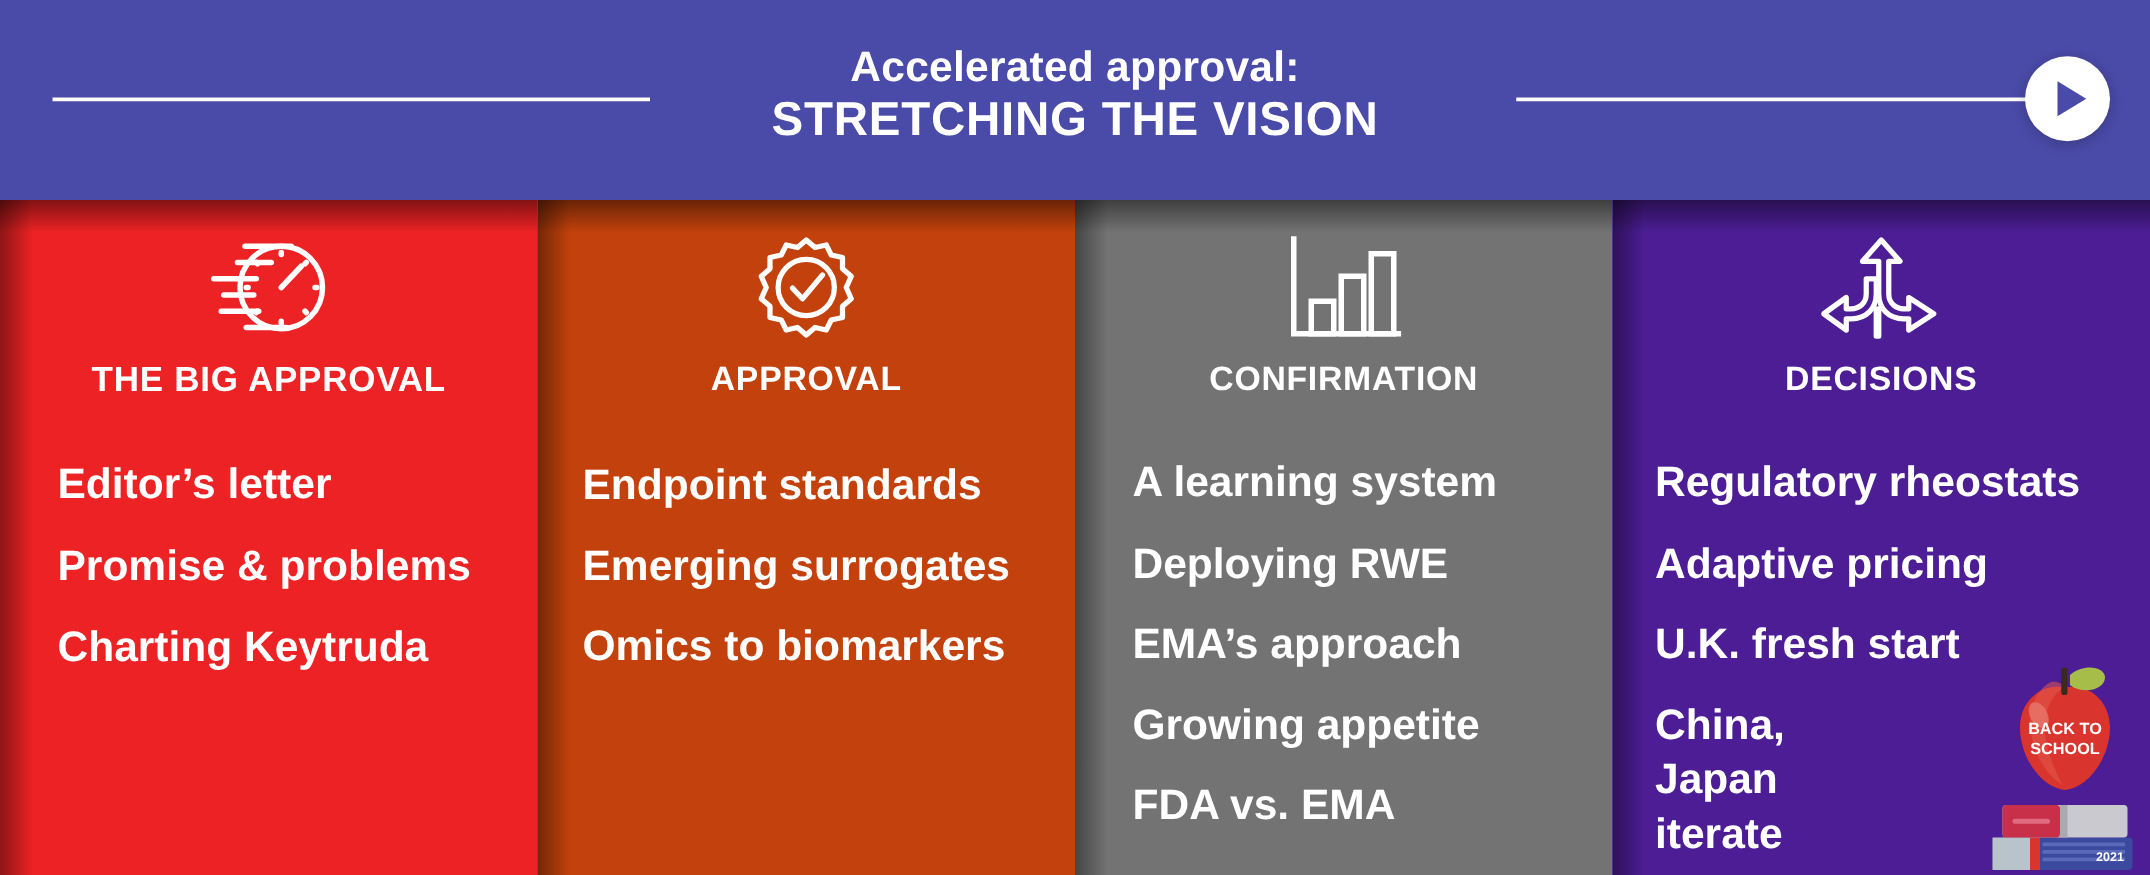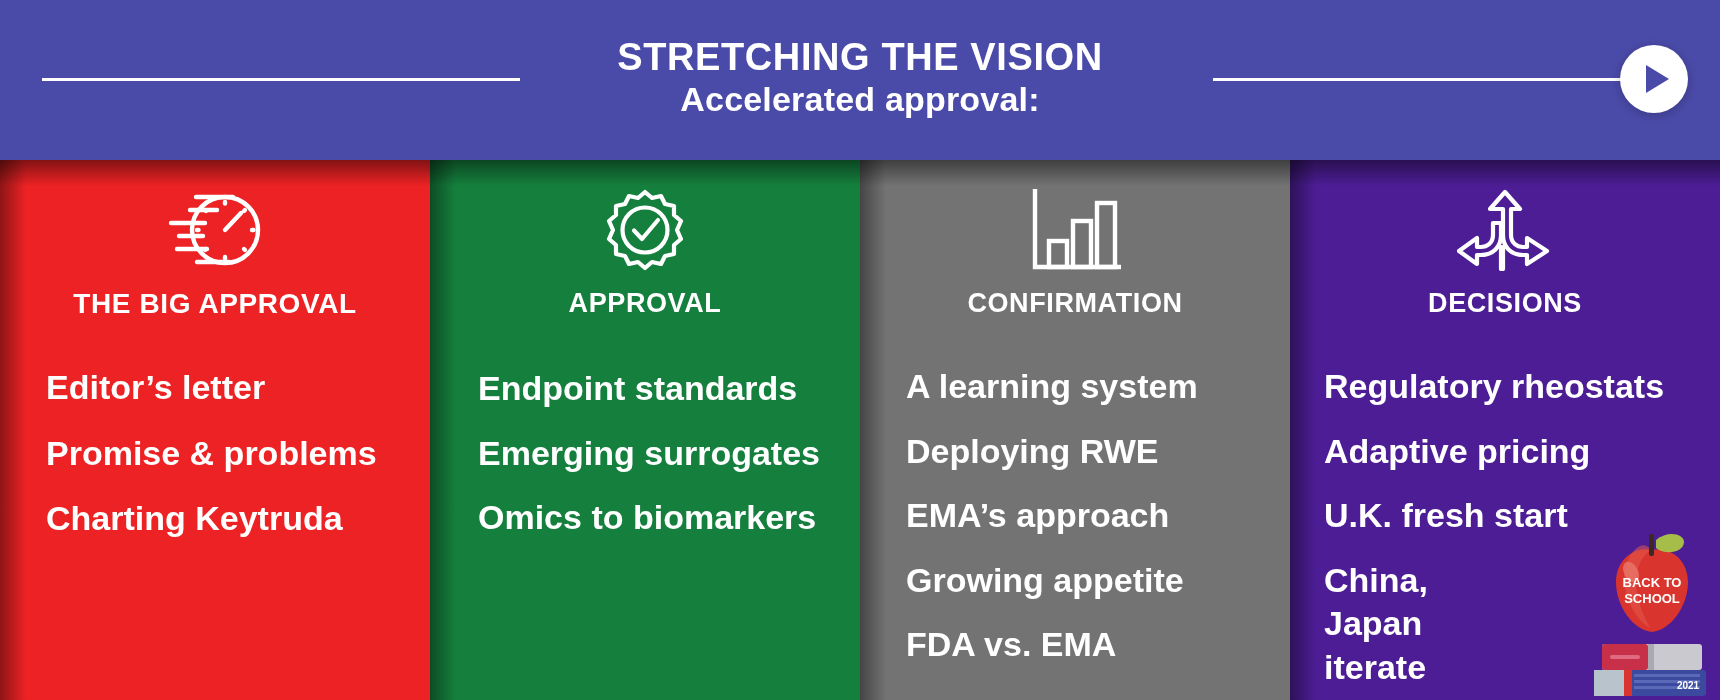--- a/index.html
+++ b/index.html
@@ -59,21 +59,21 @@
     content:""; position:absolute; left:0; top:0; width:100%; height:26px;
     background:linear-gradient(to bottom, rgba(0,0,0,.45), rgba(0,0,0,0));
     pointer-events:none;
   }
   .col::after {     
     content:""; position:absolute; left:0; top:0; width:26px; height:100%;
     background:linear-gradient(to right, rgba(0,0,0,.40), rgba(0,0,0,0));
     pointer-events:none;
   }
   .col.c1 { background:#ed2224; }
-  .col.c2 { background:#15803d; }
+  .col.c2 { background:#c2410c; }
   .col.c3 { background:#737373; }
   .col.c4 { background:#4c1d95; }
 
   .icon-wrap {
     height:96px; display:flex; align-items:center; justify-content:center;
     position:relative; z-index:2;
   }
   .col-head {
     color:#ffffff; font-size:27px; font-weight:bold; letter-spacing:.6px;
     text-align:center; margin-top:10px; position:relative; z-index:2;
@@ -82,42 +82,42 @@
   .col-list {
     list-style:none; margin-top:46px; position:relative; z-index:2;
   }
   .col-list li {
     color:#ffffff; font-size:34px; font-weight:600; line-height:1.28;
     padding:0 0 22px 0;
   }
   .c1 .col-head { font-size:28px; }
   .c1 .col-list, .c1 .col-head { }
   .c1 .col-list { padding-left:46px; }
-  .c2 .col-list { padding-left:48px;margin-top:48px; }
+  .c2 .col-list { padding-left:36px;margin-top:48px; }
   .c3 .col-list { padding-left:46px; }
   .c4 .col-list { padding-left:34px; }
   .c2 .col-list li, .c3 .col-list li, .c4 .col-list li { padding-bottom:21px; }
 
   
   #decoration {
     position:absolute; right:2px; bottom:0; width:130px; height:180px; z-index:5;
   }
 </style>
 </head>
 <body>
 
 <div id="stage">
 
   <div id="header">
     <div id="rule-left"></div>
     <div id="rule-right"></div>
 
     <div id="title-block">
+      <div id="title-line1">Accelerated approval:</div>
       <div id="title-line2">STRETCHING THE VISION</div>
-      <div id="title-line1">Accelerated approval:</div>
     </div>
 
     <div id="play-button">
       <div class="tri"></div>
     </div>
   </div>
 
   <div id="columns">
 
     <div class="col c1">

